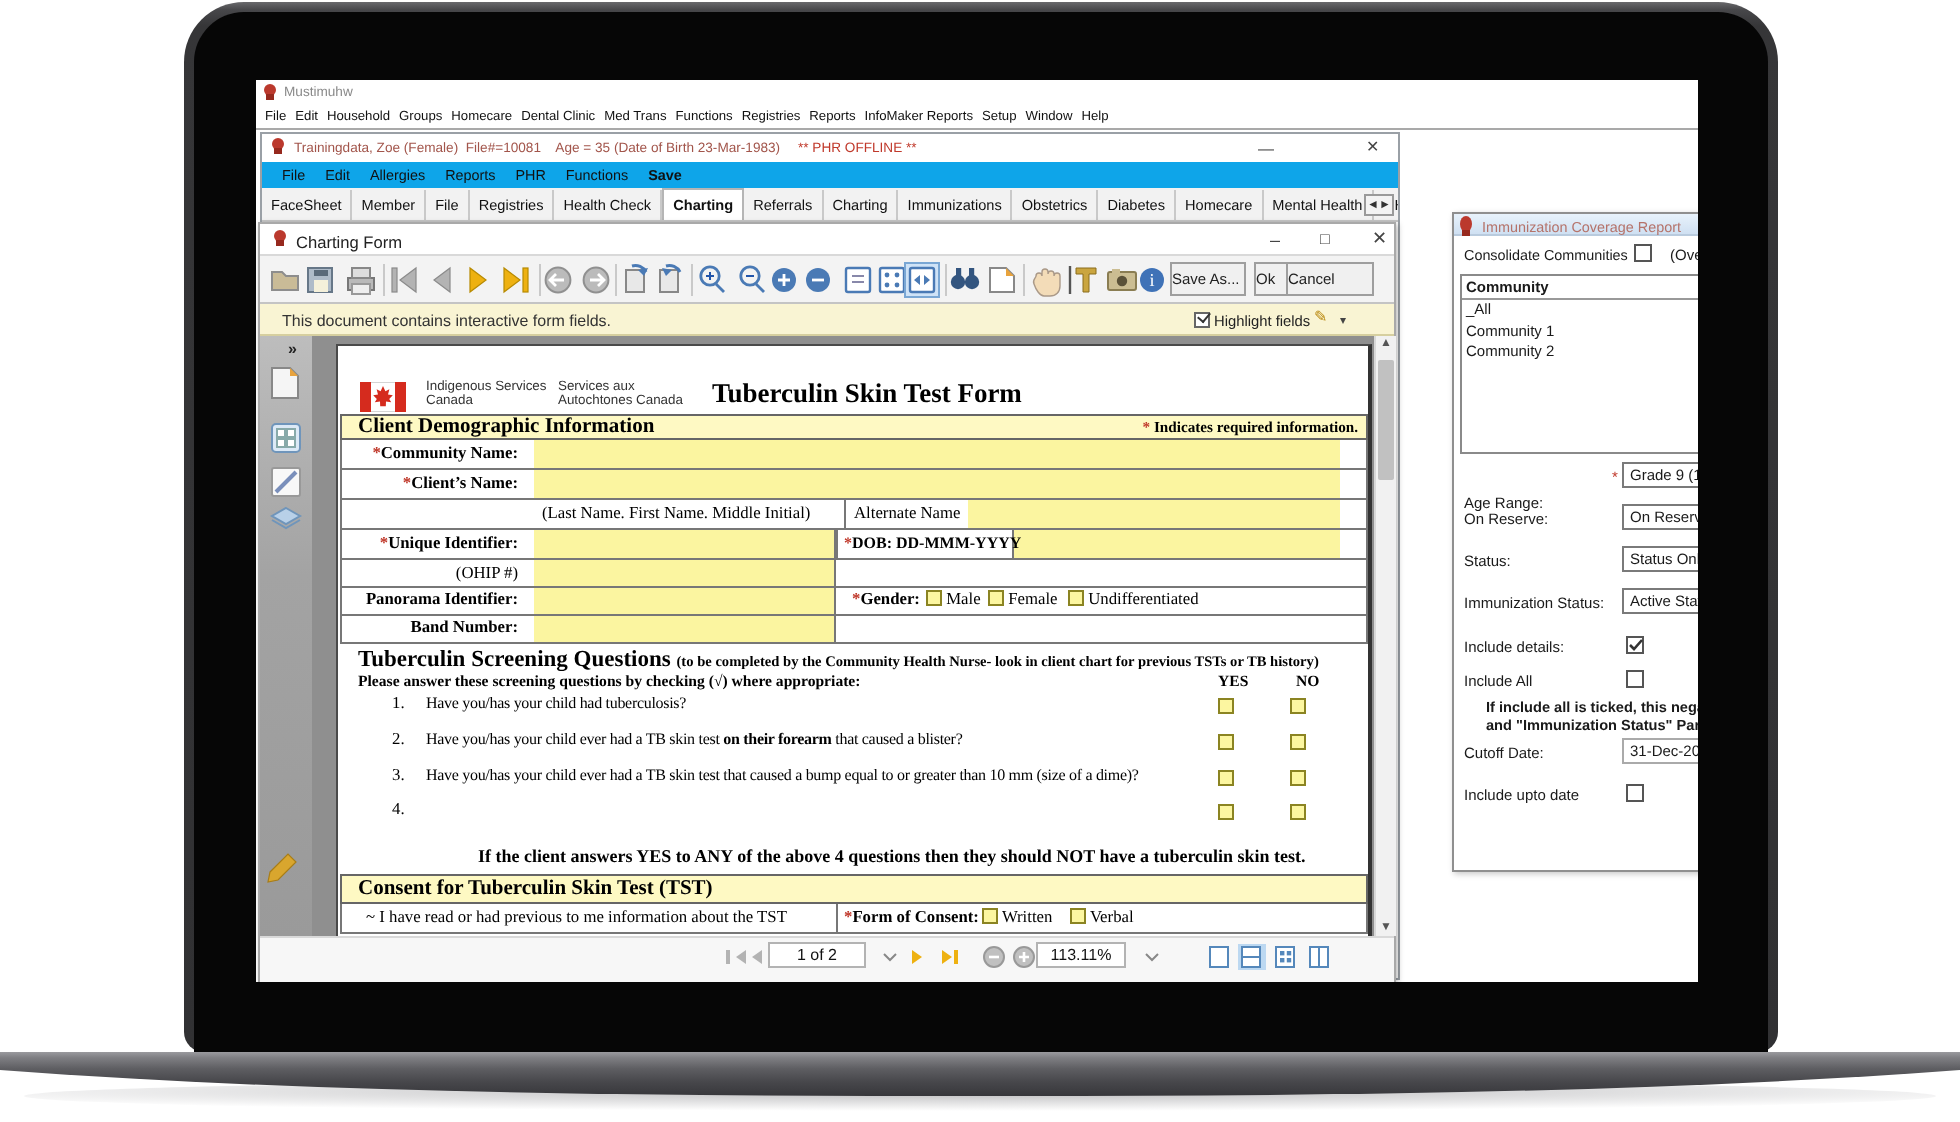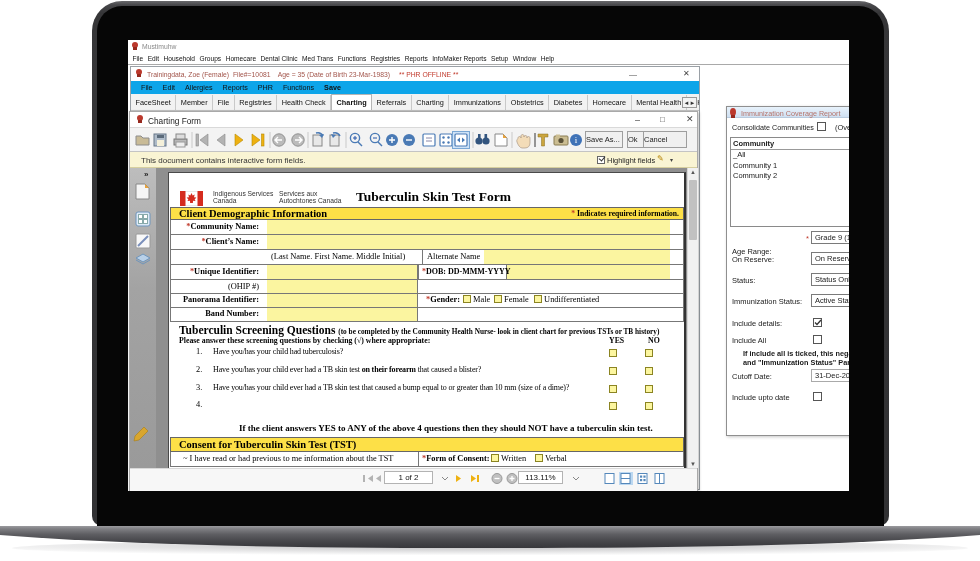--- a/index.html
+++ b/index.html
@@ -39,21 +39,21 @@
 #sbar{position:absolute;left:0;top:56px;width:26px;height:300px;background:linear-gradient(180deg,#bdbdbd,#a3a3a3 40%,#9a9a9a)}
 #docarea{position:absolute;left:26px;top:56px;width:531px;height:300px;background:#8f8f8f;overflow:hidden}
 #vsb{position:absolute;left:557px;top:56px;width:11px;height:300px;background:#f1f1f1;border-left:1px solid #d8d8d8}
 #vsb .th{position:absolute;left:1px;top:12px;width:8px;height:60px;background:#c1c1c1;border-radius:1px}
 #vsb .ar{position:absolute;left:0;width:10px;font-size:6px;color:#555;text-align:center}
 #stat{position:absolute;left:0;top:356px;width:100%;height:23px;background:#f7f7f7;border-top:1px solid #d9d9d9;font-size:8px}
 .sbox{position:absolute;top:-2px;height:13px;background:#fff;border:1px solid #b3b3b3;text-align:center;line-height:12px;color:#111}
 
 #page{position:absolute;left:12px;top:4px;width:518px;height:400px;background:#fff;border:1px solid #4a4a4a;border-right:2px solid #333;font-family:"Liberation Serif",serif;color:#000}
 #page .t67{font-size:6.7px;line-height:6.6px;color:#333;position:absolute;font-family:"Liberation Sans",sans-serif}
-.band{position:absolute;left:1px;width:514px;height:13px;background:#fde047;border:1px solid #666;font-weight:bold;font-size:10.5px;line-height:12px}
+.band{position:absolute;left:1px;width:514px;height:13px;background:#fef9c3;border:1px solid #666;font-weight:bold;font-size:10.5px;line-height:12px}
 .frow{position:absolute;left:1px;width:514px;border-bottom:1px solid #777;border-left:1px solid #777;border-right:1px solid #777}
 .yel{position:absolute;background:#fbf5a0;height:100%}
 .flab{position:absolute;right:424px;font-size:8.4px;font-weight:bold;white-space:nowrap;top:2px}
 .red{color:#c0392b}
 .ycb{display:inline-block;width:8px;height:8px;background:#fcf6a0;border:1px solid #8b8422;vertical-align:-1px}
 .q{position:absolute;left:44px;font-size:8px;width:393px;line-height:9.6px;letter-spacing:-0.15px}
 .qn{position:absolute;left:27px;font-size:8.4px}
 .qy{position:absolute;left:440px}
 .qn2{position:absolute;left:476px}
 

